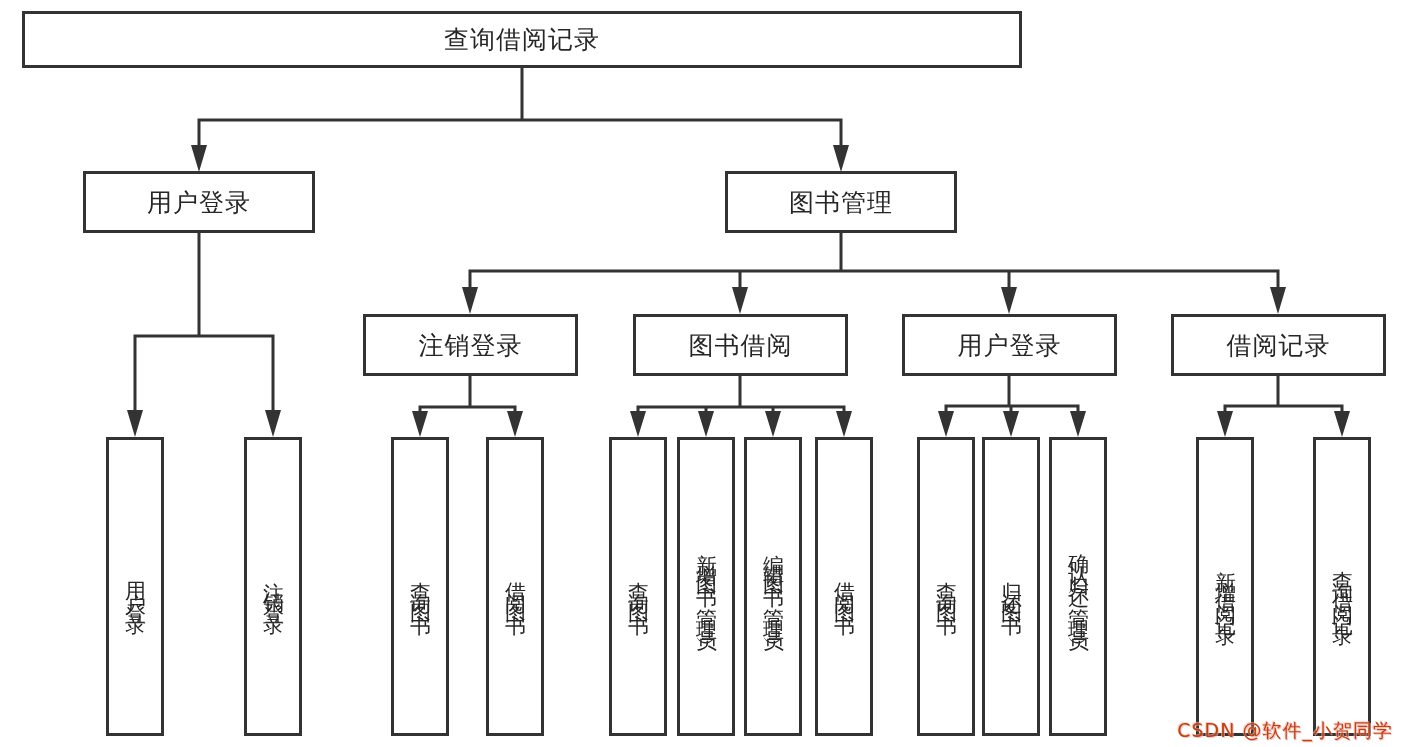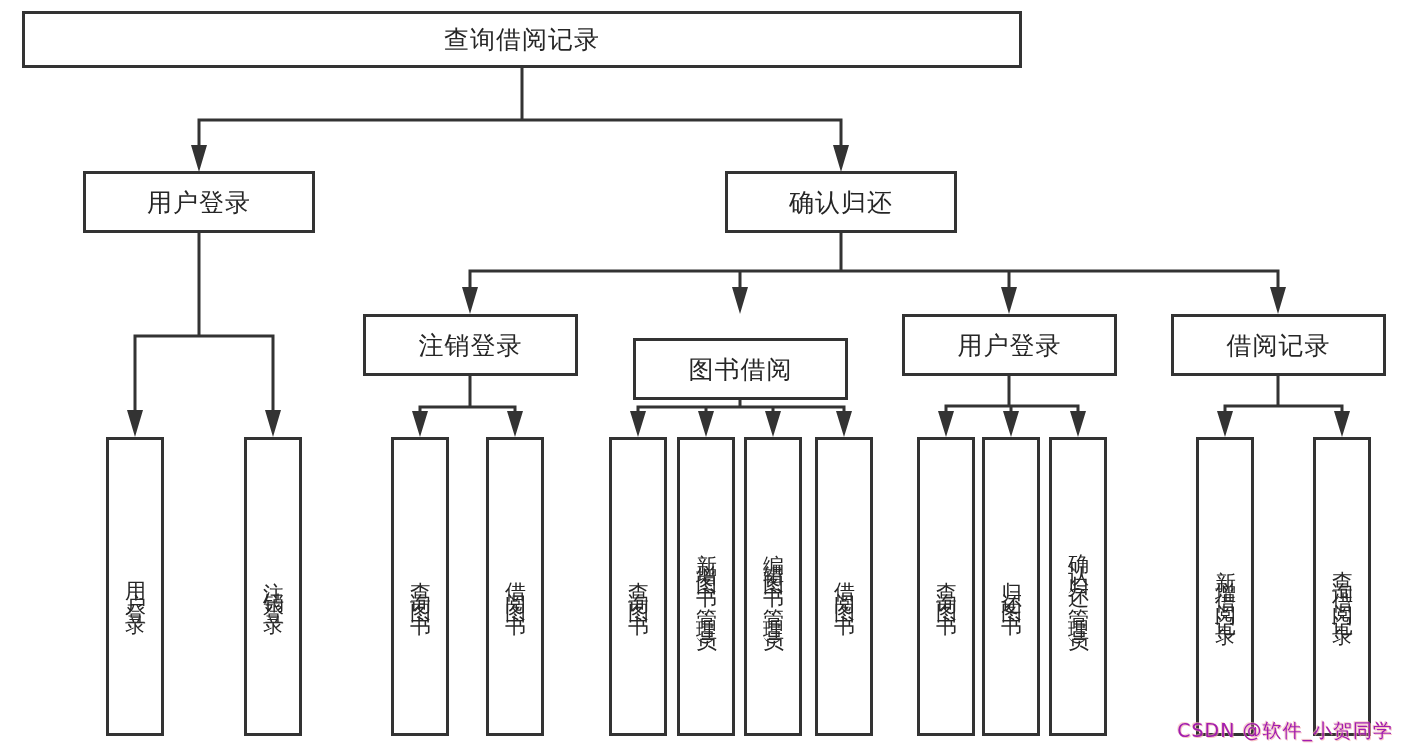--- a/index.html
+++ b/index.html
@@ -42,21 +42,21 @@
     letter-spacing: 11px;
     line-height: 1;
     color: #262626;
   }
   #watermark {
     position: absolute;
     right: 12px;
     bottom: 3px;
     font-size: 19px;
     letter-spacing: 1px;
-    color: #a21caf;
+    color: #c2410c;
     text-shadow: 1px 1px 0 rgba(242,166,166,0.65), -1px -1px 0 rgba(242,182,182,0.65);
     z-index: 10;
     white-space: nowrap;
   }
 </style>
 </head>
 <body>
 
 <div id="canvas">
 
@@ -85,27 +85,27 @@
   </svg>
 
   <div class="node hnode root-node">
     <span>查询借阅记录</span>
   </div>
 
   <div class="node hnode level2-node" style="left:83px;">
     <span>用户登录</span>
   </div>
   <div class="node hnode level2-node" style="left:725px;">
-    <span>确认归还</span>
+    <span>图书管理</span>
   </div>
 
   <div class="node hnode level3-node" style="left:363px;">
     <span>注销登录</span>
   </div>
-  <div class="node hnode level3-node" style="left:633px;margin-top:24px;">
+  <div class="node hnode level3-node" style="left:633px;">
     <span>图书借阅</span>
   </div>
   <div class="node hnode level3-node" style="left:902px;">
     <span>用户登录</span>
   </div>
   <div class="node hnode level3-node" style="left:1171px;text-align:center;">
     <span>借阅记录</span>
   </div>
 
   <div class="node leaf-node" style="left:106px;">

